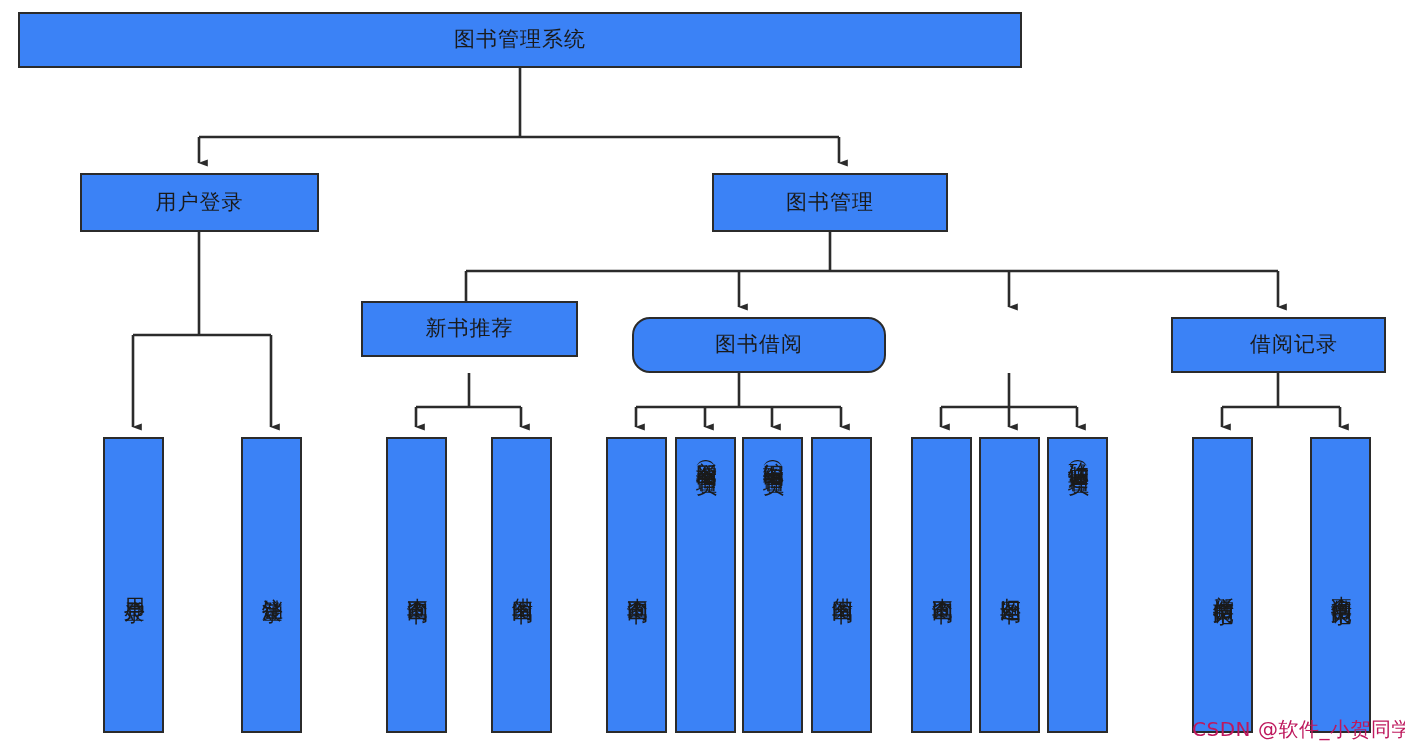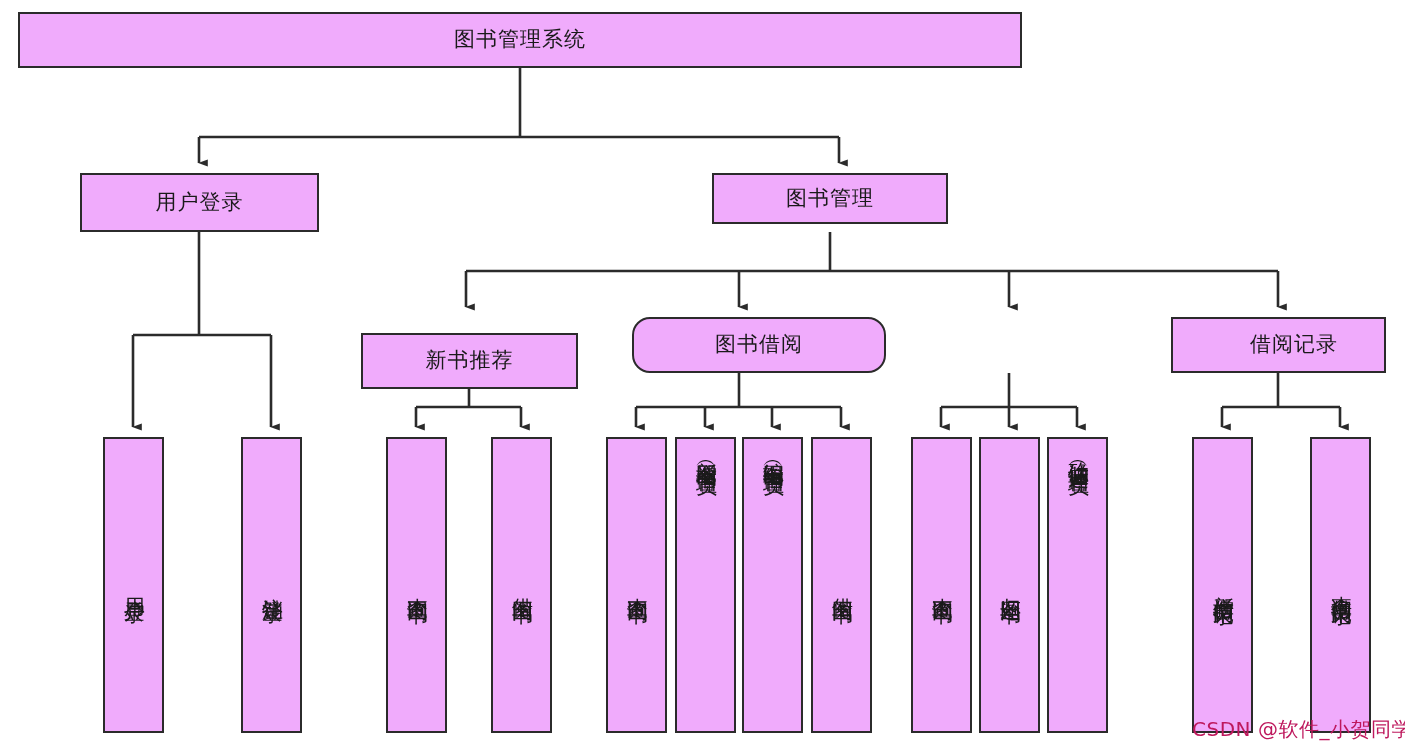--- a/index.html
+++ b/index.html
@@ -22,21 +22,21 @@
     left: 0;
     top: 0;
     width: 1405px;
     height: 747px;
     pointer-events: none;
   }
   .node {
     position: absolute;
     box-sizing: border-box;
     border: 2px solid #2b2b2b;
-    background: #f0abfc;
+    background: #3b82f6;
     display: flex;
     align-items: center;
     justify-content: center;
     color: #1a1a1a;
   }
   .node-h .label {
     font-size: 21px;
     line-height: 1.2;
     letter-spacing: 1px;
     white-space: nowrap;
@@ -124,25 +124,25 @@
   </svg>
 
   <div class="node node-h" style="left:18px; top:12px; width:1004px; height:56px;">
     <span class="label">图书管理系统</span>
   </div>
 
   <div class="node node-h" style="left:80px; top:173px; width:239px; height:59px;">
     <span class="label">用户登录</span>
   </div>
 
-  <div class="node node-h" style="left:712px; top:173px; width:236px; height:51px;">
+  <div class="node node-h" style="left:712px; top:173px; width:236px; height:59px;">
     <span class="label">图书管理</span>
   </div>
 
-  <div class="node node-h" style="left:361px; top:333px; width:217px; height:56px;">
+  <div class="node node-h" style="left:361px; top:301px; width:217px; height:56px;">
     <span class="label">新书推荐</span>
   </div>
 
   <div class="node node-h" style="left:632px; top:317px; width:254px; height:56px;border-radius:18px;">
     <span class="label">图书借阅</span>
   </div>
 
 
   <div class="node node-h" style="left:1171px; top:317px; width:215px; height:56px;padding-left:31px;">
     <span class="label">借阅记录</span>

